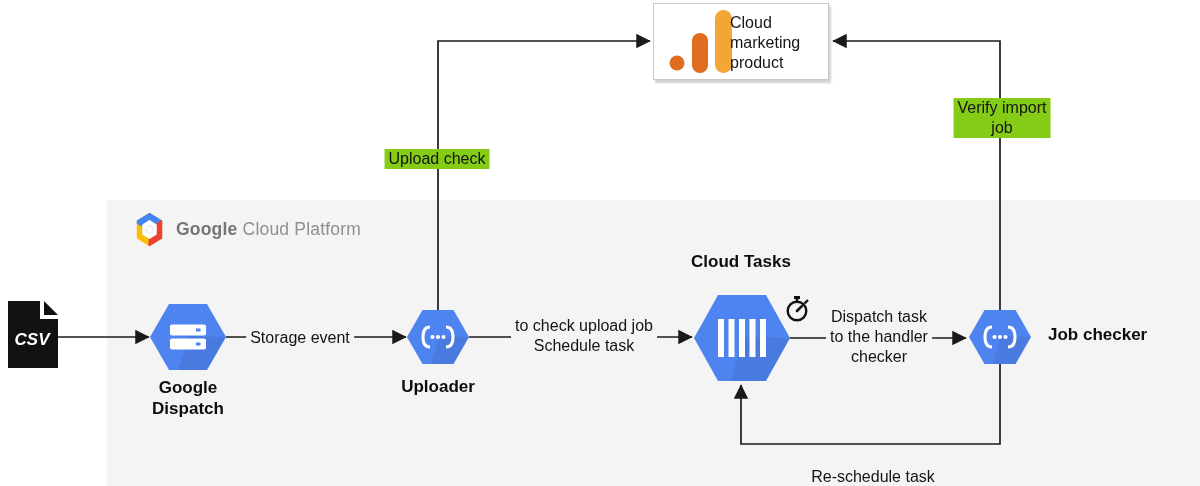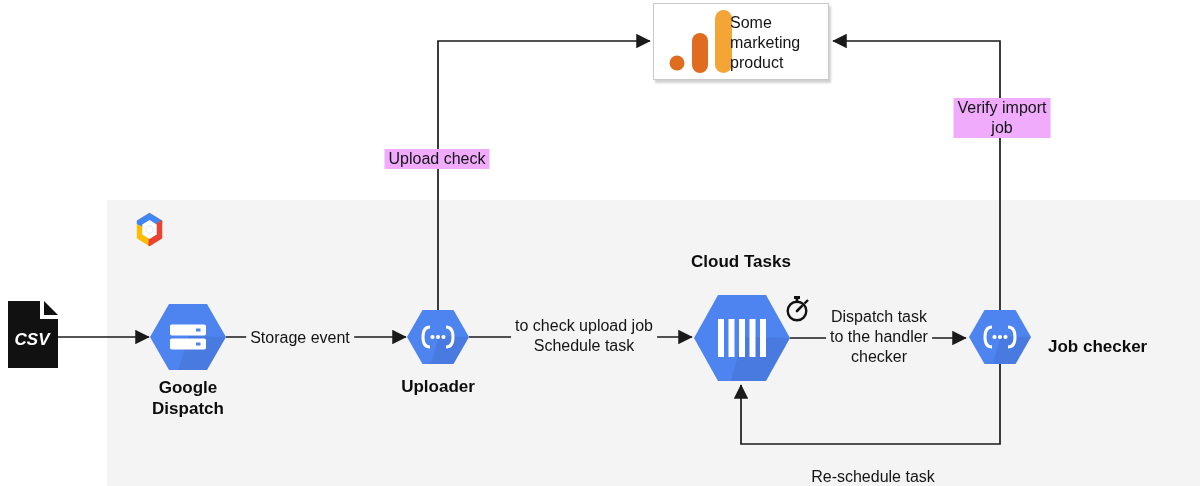--- a/index.html
+++ b/index.html
@@ -23,21 +23,21 @@
   .node-label { position:absolute; font-weight:700; font-size:17px; line-height:21px; text-align:center; color:#0d0d0d; }
   .node-label.left-align { text-align:left; }
 
   
   .edge-label {
     position:absolute; transform:translate(-50%,-50%);
     font-size:16px; line-height:20px; text-align:center; color:#141414;
     padding:0 4px; white-space:nowrap;
   }
   .bg-panel { background:#f4f4f4; }
-  .bg-white { background:#f0abfc; }
+  .bg-white { background:#84cc16; }
 
   
   .marketing-box {
     position:absolute; left:653px; top:3px; width:176px; height:77px;
     background:#fff; border:1px solid #c9c9c9;
     box-shadow:2px 3px 2px rgba(0,0,0,0.18);
   }
   .marketing-box .mk-icon { position:absolute; left:8px; top:0; }
   .marketing-box .mk-text { position:absolute; left:76px; top:9px; font-size:16px; line-height:20px; color:#151515; }
 </style>
@@ -57,20 +57,21 @@
         </defs>
       <g clip-path="url(#hexclip)">
         <rect x="0" y="0" width="24" height="27" fill="#FBBC05"></rect>
         <polygon points="0,0 24,0 24,8 12,14 0,8" fill="#4285F4"></polygon>
         <polygon points="24,4 24,27 11,27 12,13" fill="#EA4335"></polygon>
       </g>
       <path d="M12,6.2 L17.6,9.7 V17.3 L12,20.8 L6.4,17.3 V9.7 Z" fill="#ffffff"></path>
       <circle cx="12" cy="13.5" r="3.4" fill="#eceff1"></circle>
       <circle cx="12" cy="13.5" r="2.2" fill="#ffffff"></circle>
     </svg>
+    <div class="brand-text"><span class="b1">Google</span> <span class="b2">Cloud Platform</span></div>
   </div>
 
   <svg class="wires" width="1200" height="486" viewBox="0 0 1200 486">
     <defs>
       <marker id="arr" viewBox="0 0 10 10" refX="9.5" refY="5" markerWidth="8.5" markerHeight="8.5" orient="auto-start-reverse">
         <path d="M0,0 L10,5 L0,10 z" fill="#1a1a1a"></path>
       </marker>
     </defs>
     <g stroke="#1a1a1a" stroke-width="1.7" fill="none">
       <path d="M58,337 L149,337" marker-end="url(#arr)"></path>
@@ -160,28 +161,28 @@
     <g transform="translate(31,27)" stroke="#ffffff" stroke-width="3" fill="none">
       <path d="M-8,-10 Q-15,-10 -15,0 Q-15,10 -8,10"></path>
       <path d="M8,-10 Q15,-10 15,0 Q15,10 8,10"></path>
     </g>
     <g fill="#ffffff">
       <circle cx="25.5" cy="27" r="2.1"></circle>
         <circle cx="31" cy="27" r="2.1"></circle>
         <circle cx="36.5" cy="27" r="2.1"></circle>
     </g>
   </svg>
-  <div class="node-label left-align" style="left:1048px; top:336px; width:140px;">Job checker</div>
+  <div class="node-label left-align" style="left:1048px; top:324px; width:140px;">Job checker</div>
 
   <div class="marketing-box">
     <svg class="mk-icon" width="70" height="72" viewBox="0 0 70 72">
       <circle cx="15" cy="59" r="7.5" fill="#E06D1F"></circle>
       <rect x="30" y="29" width="16" height="40" rx="8" fill="#E06D1F"></rect>
       <rect x="53" y="6" width="17" height="63" rx="8.5" fill="#F3A536"></rect>
     </svg>
     <div class="mk-text">
-        <div>Some</div>
+        <div>Cloud</div>
         <div>marketing</div>
         <div>product</div>
       </div>
   </div>
 
 </div>
 
 </body></html>

